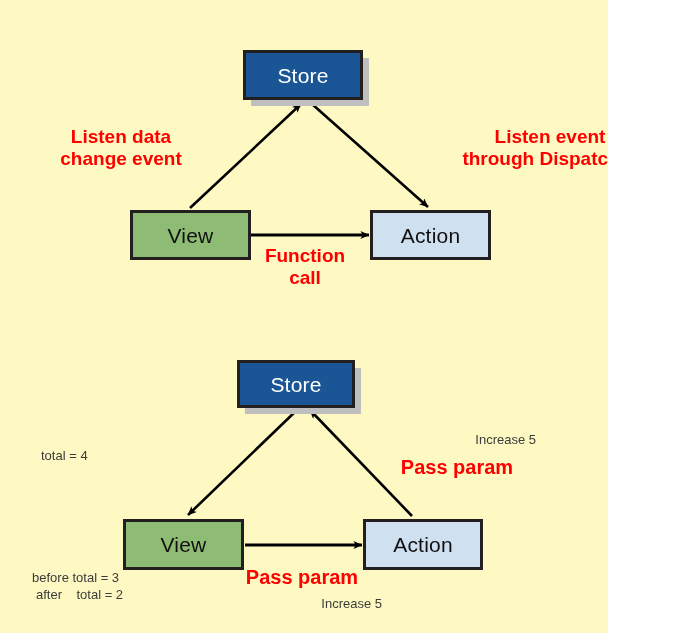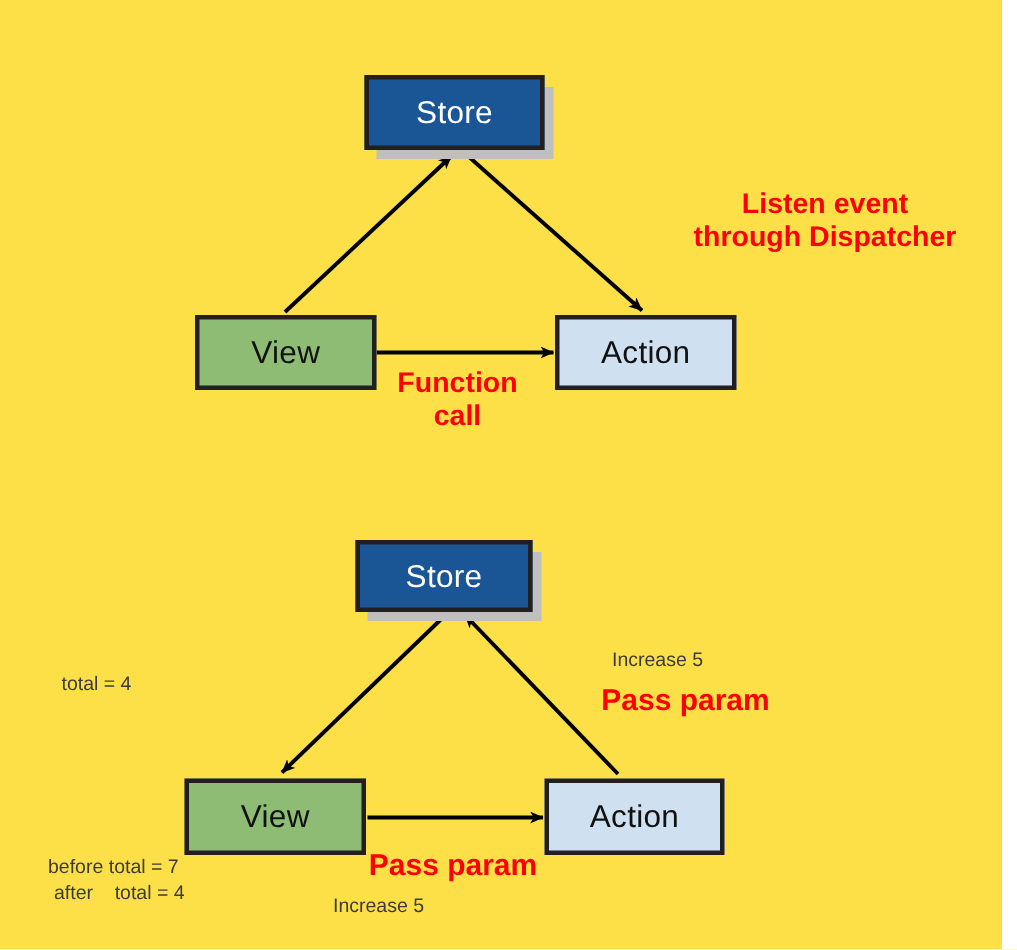--- a/index.html
+++ b/index.html
@@ -6,23 +6,23 @@
   html, body {
     margin: 0;
     padding: 0;
     background: #ffffff;
   }
   body {
     font-family: "Liberation Sans", sans-serif;
   }
   #canvas {
     position: relative;
-    width: 668px;
+    width: 608px;
     height: 633px;
-    background: #fde047;
+    background: #fef9c3;
     overflow: hidden;
     text-decoration: underline;
   }
   .diagram {
     position: absolute;
     left: 0;
     width: 678px;
   }
   #diagram-top  { top: 0px;   height: 320px; }
   #diagram-bottom { top: 320px; height: 313px; }
@@ -85,21 +85,21 @@
   .anno.red.big {
     font-size: 20px;
   }
   .anno.black {
     color: #3b3b3b;
     font-weight: normal;
     font-size: 13px;
     line-height: 1.25;
     text-align: left;
   }
-  .anno.black.centered { text-align: left; }
+  .anno.black.centered { text-align: right; }
 </style>
 </head>
 <body>
 
 <div id="canvas">
 
   <div class="diagram" id="diagram-top">
 
     <svg class="arrows" viewBox="0 0 678 320">
       <defs>
@@ -120,20 +120,22 @@
     </div>
 
     <div class="node view" style="left:130px; top:210px; width:121px; height:50px;">
       <span class="node-label">View</span>
     </div>
 
     <div class="node action" style="left:370px; top:210px; width:121px; height:50px;">
       <span class="node-label">Action</span>
     </div>
 
+    <div class="anno red" style="left:26px; top:126px; width:190px;">Listen data
+change event</div>
 
     <div class="anno red" style="left:243px; top:245px; width:124px;">Function
 call</div>
 
     <div class="anno red" style="left:436px; top:126px; width:228px;">Listen event
 through Dispatcher</div>
   </div>
 
   <div class="diagram" id="diagram-bottom">
 
@@ -167,18 +169,18 @@
     <div class="anno red big" style="left:382px; top:136px; width:150px;">Pass param</div>
 
     <div class="anno red big" style="left:222px; top:246px; width:160px;">Pass param</div>
 
     <div class="anno black" style="left:41px; top:128px;">total = 4</div>
 
     <div class="anno black centered" style="left:408px; top:112px; width:128px;">Increase 5</div>
 
     <div class="anno black centered" style="left:222px; top:276px; width:160px;">Increase 5</div>
 
-    <div class="anno black" style="left:32px; top:250px;">before total = 7</div>
+    <div class="anno black" style="left:32px; top:250px;">before total = 3</div>
 
-    <div class="anno black" style="left:36px; top:267px;">after    total = 4</div>
+    <div class="anno black" style="left:36px; top:267px;">after    total = 2</div>
   </div>
 
 </div>
 
 </body></html>

